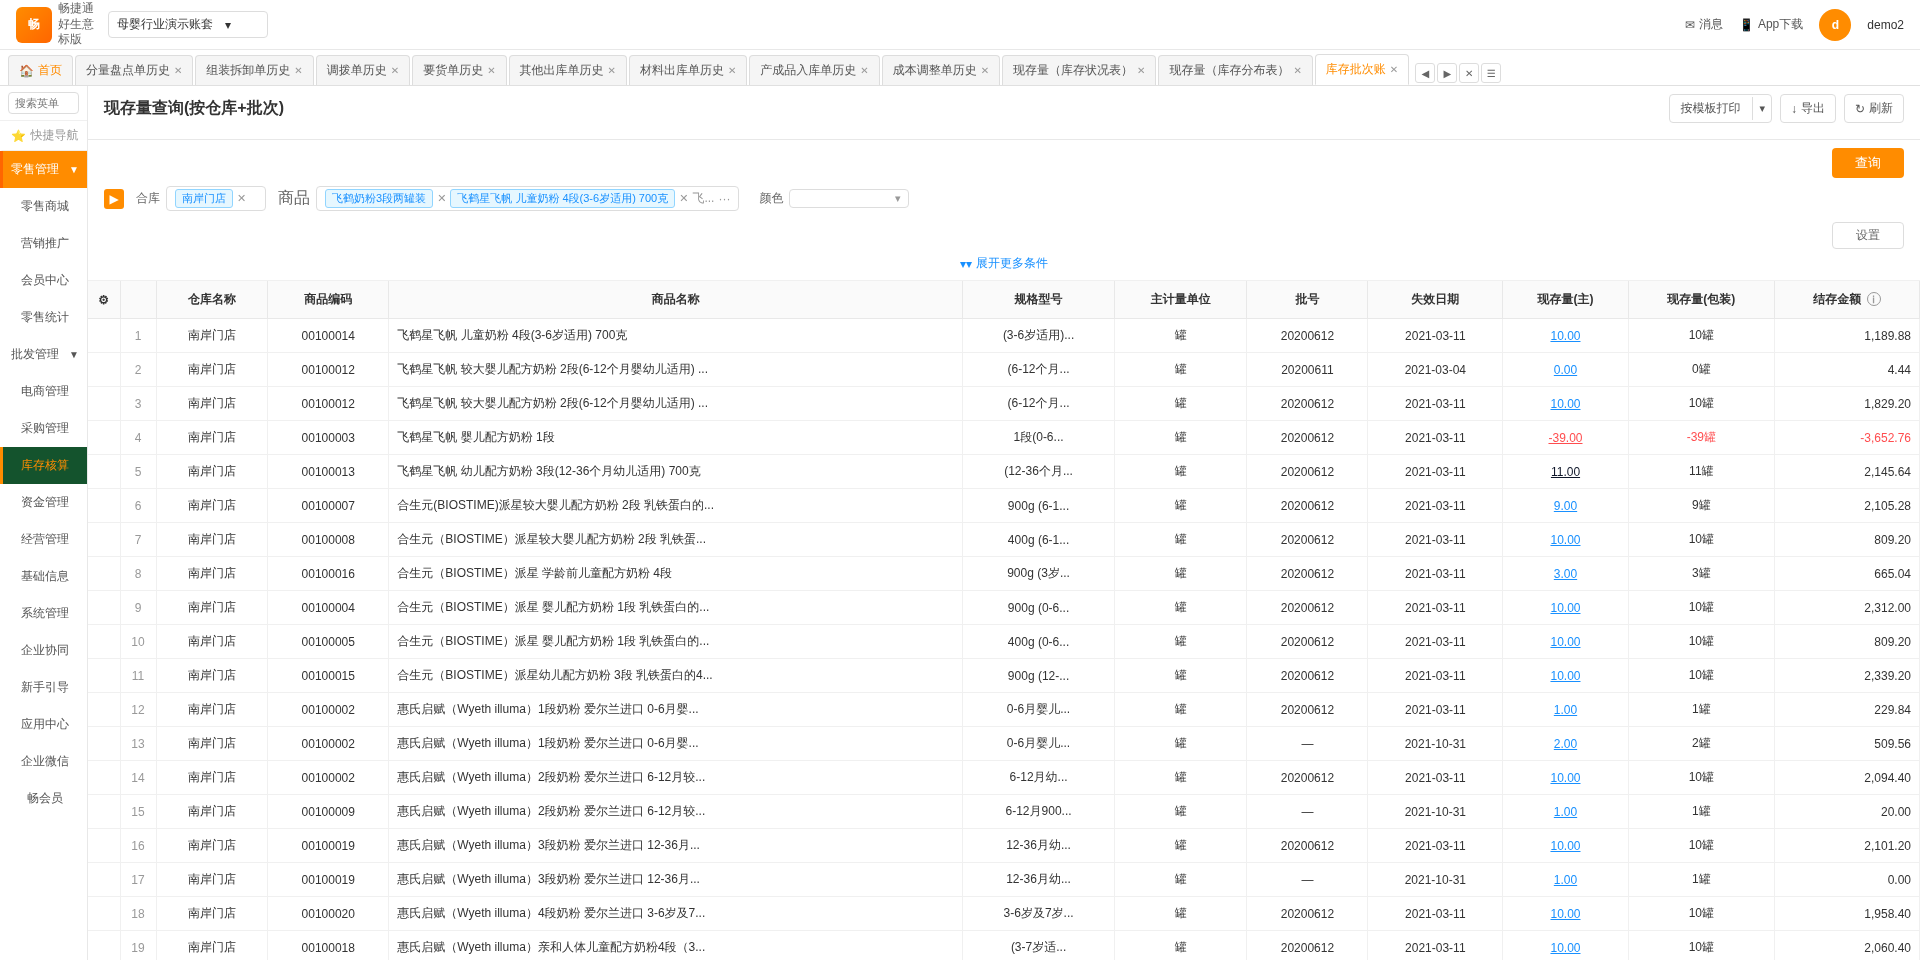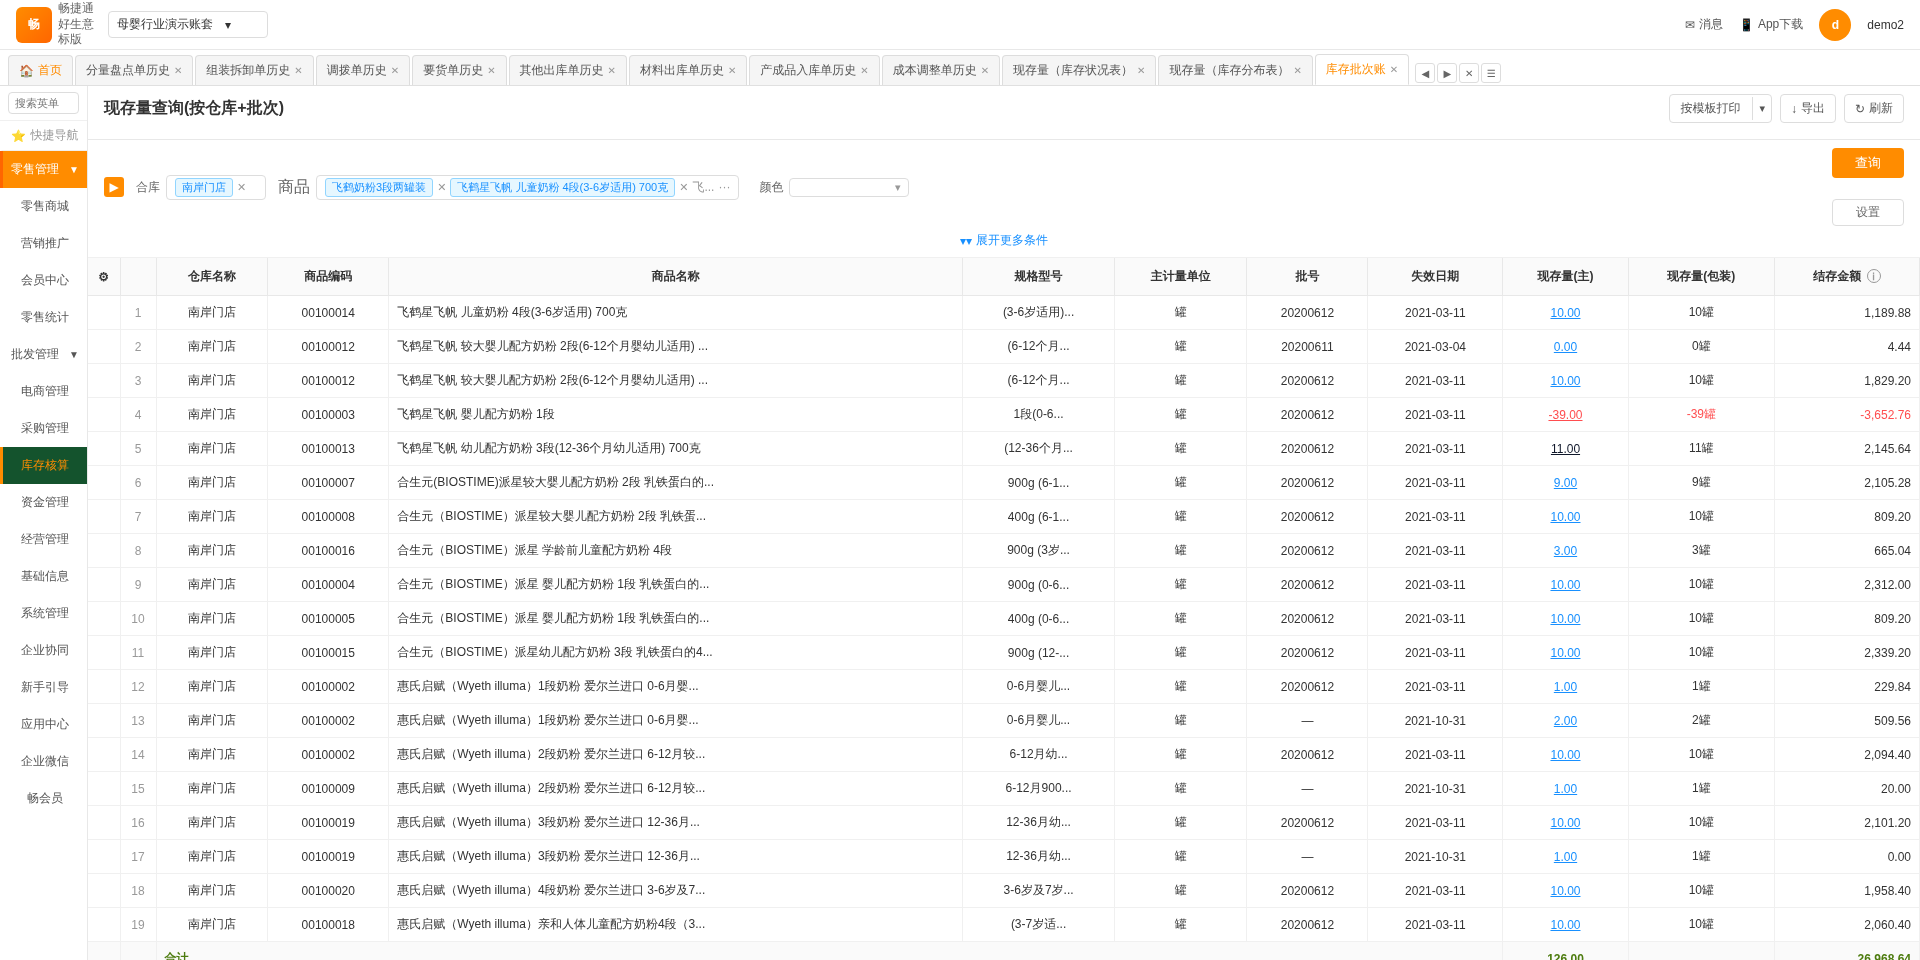--- a/index.html
+++ b/index.html
@@ -39,22 +39,22 @@
     .table-container { flex: 1; overflow: auto; padding: 0 0 0 0; }
     table { width: 100%; border-collapse: collapse; background: #fff; }
     thead tr { background: #fafafa; }
     th { padding: 10px 8px; text-align: center; font-weight: 600; color: #333; border-bottom: 1px solid #e8e8e8; border-right: 1px solid #e8e8e8; font-size: 12px; white-space: nowrap; }
     td { padding: 8px 8px; text-align: center; border-bottom: 1px solid #f0f0f0; border-right: 1px solid #f0f0f0; font-size: 12px; color: #333; white-space: nowrap; }
     .td-left { text-align: left; }
     .row-num { color: #999; }
     .total-row td { background: #fafafa; font-weight: bold; color: #4d7c0f; }
     .td-right { text-align: right; }
 
-    .query-btn { background: #ff8c00; color: #fff; border: none; border-radius: 4px; padding: 6px 20px; font-size: 13px; cursor: pointer; display: block; width: 72px; margin-bottom: 17px; }
-    .setting-btn { background: #fff; color: #666; border: 1px solid #ddd; border-radius: 4px; padding: 4px 14px; font-size: 12px; cursor: pointer; width: 72px; }
+    .query-btn { background: #ff8c00; color: #fff; border: none; border-radius: 4px; padding: 6px 20px; font-size: 13px; cursor: pointer; display: block; width: 72px; margin-bottom: 1px; }
+    .setting-btn { background: #fff; color: #666; border: 1px solid #ddd; border-radius: 4px; padding: 4px 14px; font-size: 12px; cursor: pointer; width: 72px; margin-top: 39px; }
 
     .orange-arrow { background: #ff8c00; color: #fff; border-radius: 3px; width: 20px; height: 20px; display: flex; align-items: center; justify-content: center; cursor: pointer; font-size: 12px; flex-shrink: 0; }
 
     .info-icon { display: inline-flex; align-items: center; justify-content: center; width: 14px; height: 14px; border-radius: 50%; border: 1px solid #999; color: #999; font-size: 10px; cursor: pointer; margin-left: 2px; }
   </style>
 </head>
 <body>
 
 <div class="top-bar">
   <div class="logo">

